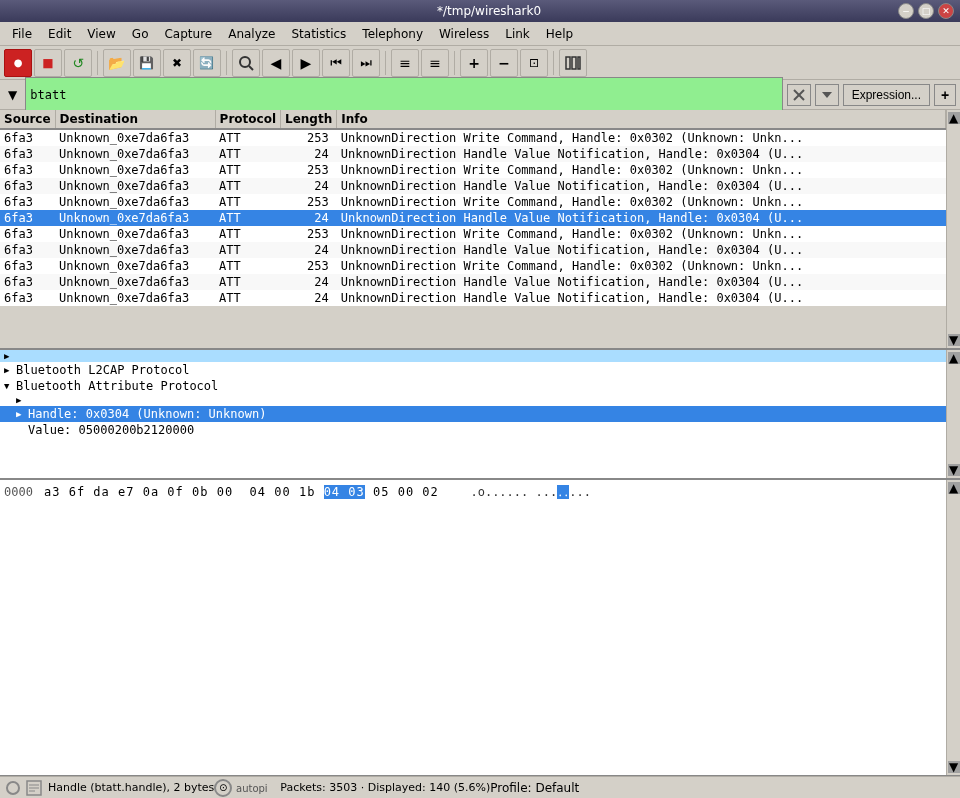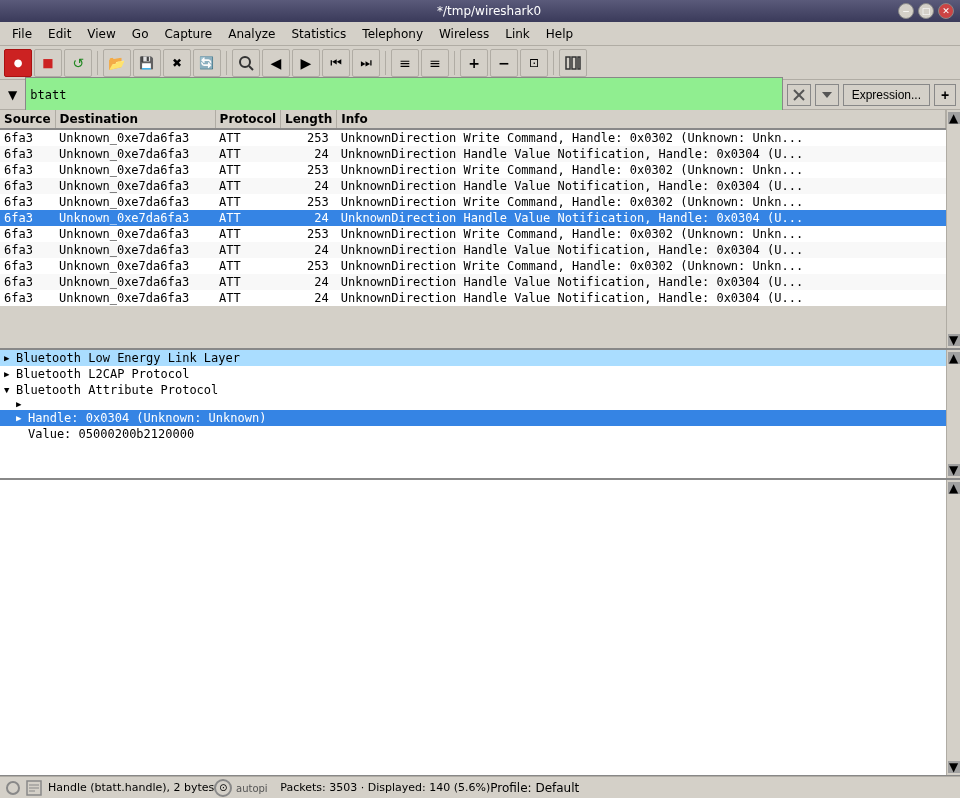--- a/index.html
+++ b/index.html
@@ -449,21 +449,20 @@
       <div style="flex:1;"></div>
       <div style="width:12px; height:12px; background:#a0a0a0; margin-bottom:2px; display:flex;align-items:center;justify-content:center;">▼</div>
     </div>
   </div>
 
   <div style="display:flex; height:130px; border-bottom:2px solid #888;">
     <div style="flex:1; overflow:auto; background:white; font-family:monospace; font-size:12px;" id="detail-panel">
     <div style="padding: 1px 4px; cursor: pointer; display: flex; align-items: center; background: rgb(170, 221, 255); color: black;">
     <span style="display:inline-block; width:0px;"></span>
     <span style="display:inline-block; width:12px; font-size:9px;">▶</span>
-    <span>Bluetooth Low Energy Link Layer</span>
   </div>
         <div style="padding: 1px 4px; cursor: pointer; display: flex; align-items: center; background: rgb(255, 255, 255); color: black;">
     <span style="display:inline-block; width:0px;"></span>
     <span style="display:inline-block; width:12px; font-size:9px;">▶</span>
     <span>Bluetooth L2CAP Protocol</span>
   </div>
         <div style="padding: 1px 4px; cursor: pointer; display: flex; align-items: center; background: rgb(255, 255, 255); color: black;">
     <span style="display:inline-block; width:0px;"></span>
     <span style="display:inline-block; width:12px; font-size:9px;">▼</span>
     <span>Bluetooth Attribute Protocol</span>
@@ -486,20 +485,27 @@
     <div style="width:14px; background:#d4d0c8; border-left:1px solid #b0aca4; display:flex; flex-direction:column; align-items:center;">
       <div style="width:12px; height:12px; background:#a0a0a0; margin-top:2px; display:flex;align-items:center;justify-content:center;">▲</div>
       <div style="flex:1;"></div>
       <div style="width:12px; height:12px; background:#a0a0a0; margin-bottom:2px; display:flex;align-items:center;justify-content:center;">▼</div>
     </div>
   </div>
 
   <div style="display:flex; flex:1; border-bottom:1px solid #888;">
     <div style="flex:1; overflow:auto; background:white; font-family:monospace; font-size:12px; padding:2px 4px;">
 
+      <div class="hex-row">
+        <span class="hex-offset">0000</span>
+        <span class="hex-bytes">
+          <span>a3 6f da e7 0a 0f 0b 00&nbsp; 04 00 1b </span><span style="background:#3584e4;color:white;">04 03</span><span> 05 00 02</span>
+        </span>
+        <span class="hex-ascii">&nbsp;&nbsp;&nbsp;.o......&nbsp;...<span style="background:#3584e4;color:white;">․․</span>...</span>
+      </div>
 
     </div>
     <div style="width:14px; background:#d4d0c8; border-left:1px solid #b0aca4; display:flex; flex-direction:column; align-items:center;">
       <div style="width:12px; height:12px; background:#a0a0a0; margin-top:2px; display:flex;align-items:center;justify-content:center;">▲</div>
       <div style="flex:1;"></div>
       <div style="width:12px; height:12px; background:#a0a0a0; margin-bottom:2px; display:flex;align-items:center;justify-content:center;">▼</div>
     </div>
   </div>
 
 </div>

